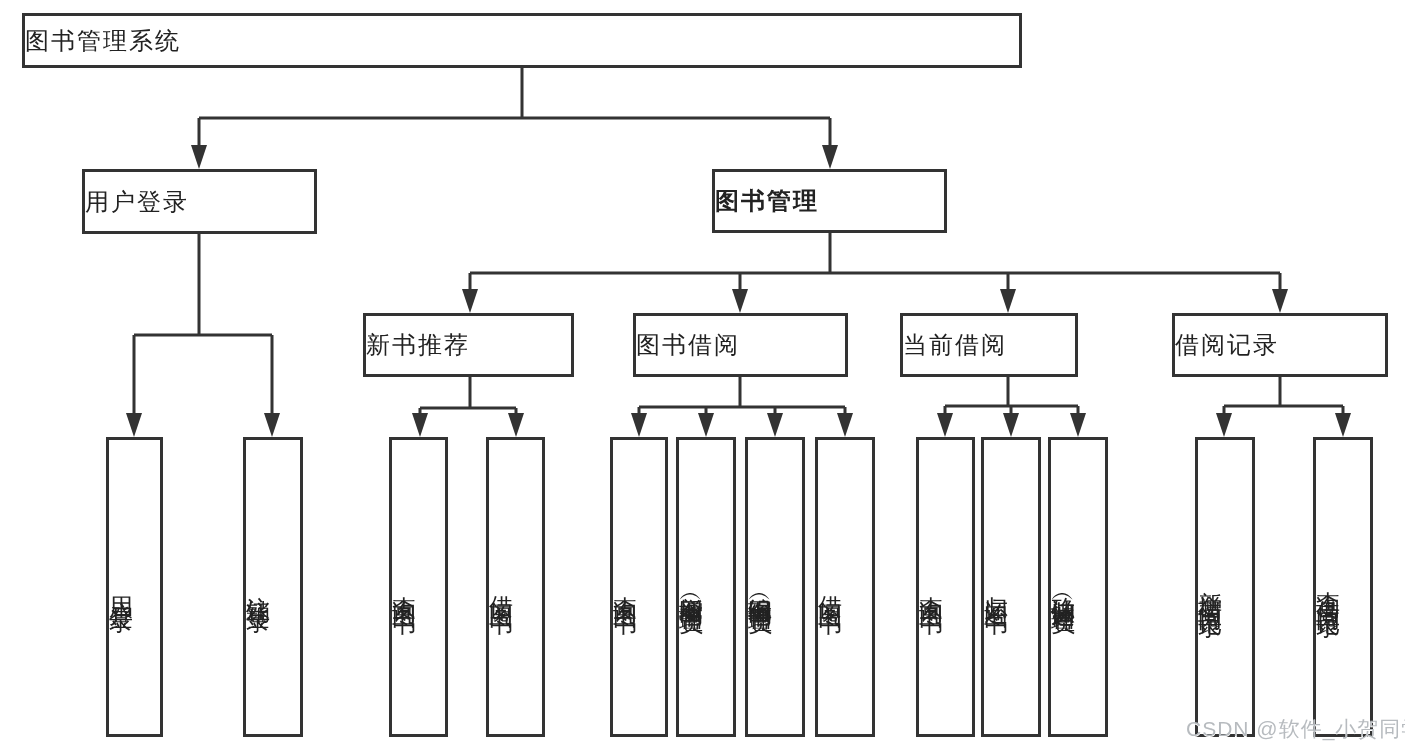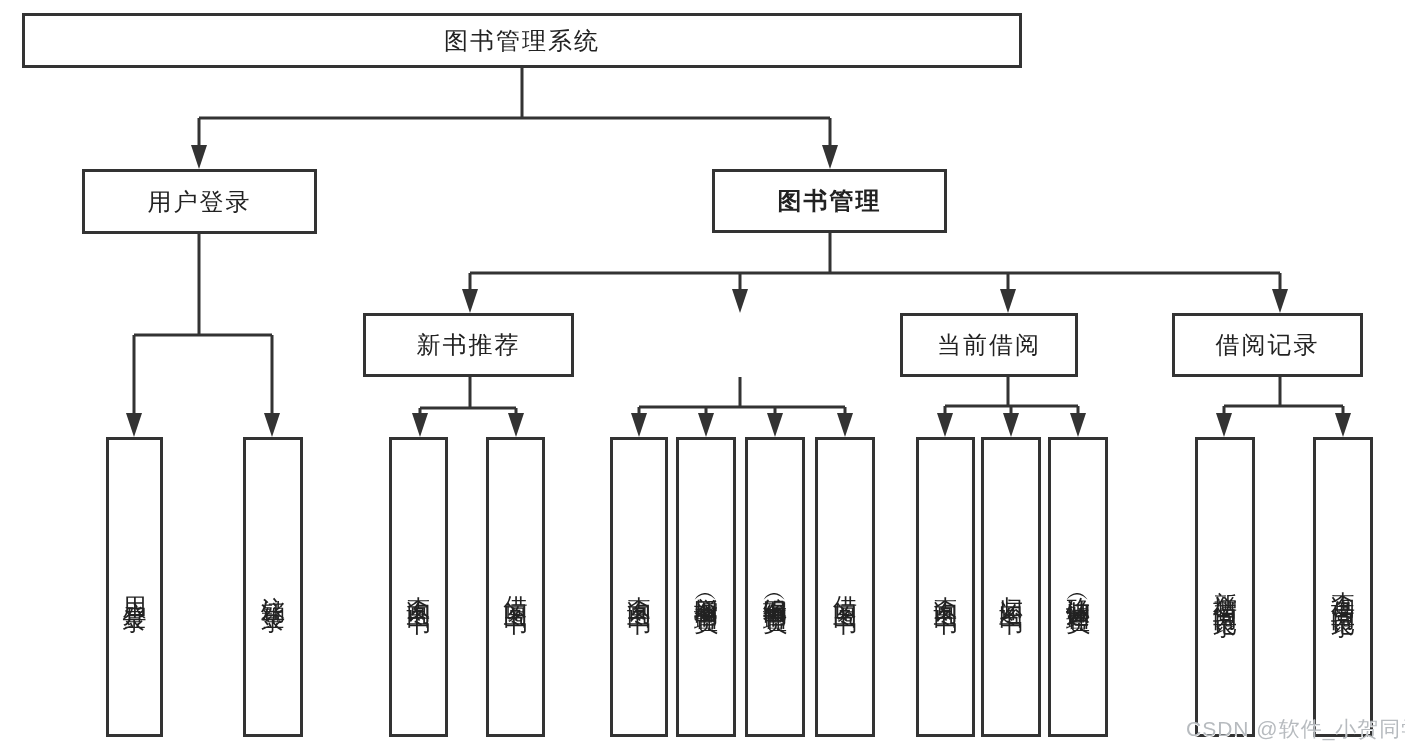--- a/index.html
+++ b/index.html
@@ -16,21 +16,20 @@
     left: 0; top: 0;
     width: 1405px; height: 747px;
   }
   .node {
     position: absolute;
     box-sizing: border-box;
     background: #ffffff;
     border: 3px solid #333333;
     display: flex;
     align-items: center;
-    justify-content: center;
     color: #222222;
     font-size: 24px;
     line-height: 1;
   }
   .hnode span {
     letter-spacing: 2px;
     white-space: nowrap;
   }
   .vnode span {
     writing-mode: vertical-rl;
@@ -40,21 +39,21 @@
   }
   .vnode.long span { letter-spacing: 2px; }
 
   
   .n-root  { left: 22px;   top: 13px;  width: 1000px; height: 55px; }
   .n-l2a   { left: 82px;   top: 169px; width: 235px;  height: 65px; }
   .n-l2b   { left: 712px;  top: 169px; width: 235px;  height: 64px; font-weight: bold; }
   .n-l3a   { left: 363px;  top: 313px; width: 211px;  height: 64px; }
   .n-l3b   { left: 633px;  top: 313px; width: 215px;  height: 64px; }
   .n-l3c   { left: 900px;  top: 313px; width: 178px;  height: 64px; }
-  .n-l3d   { left: 1172px; top: 313px; width: 191px;  height: 64px; }
+  .n-l3d   { left: 1172px; top: 313px; width: 216px;  height: 64px; }
 
   .leaf    { top: 437px; height: 300px; }
   .n-u0 { left: 106px;  width: 57px; }
   .n-u1 { left: 243px;  width: 60px; }
   .n-a0 { left: 389px;  width: 59px; }
   .n-a1 { left: 486px;  width: 59px; }
   .n-b0 { left: 610px;  width: 58px; }
   .n-b1 { left: 676px;  width: 60px; }
   .n-b2 { left: 745px;  width: 60px; }
   .n-b3 { left: 815px;  width: 60px; }
@@ -119,20 +118,23 @@
   <div class="node hnode n-l2a">
     <span>用户登录</span>
   </div>
   <div class="node hnode n-l2b">
     <span>图书管理</span>
   </div>
 
   <div class="node hnode n-l3a">
     <span>新书推荐</span>
   </div>
+  <div class="node hnode n-l3b">
+    <span>图书借阅</span>
+  </div>
   <div class="node hnode n-l3c">
     <span>当前借阅</span>
   </div>
   <div class="node hnode n-l3d">
     <span>借阅记录</span>
   </div>
 
   <div class="node vnode leaf n-u0">
     <span>用户登录</span>
   </div>

